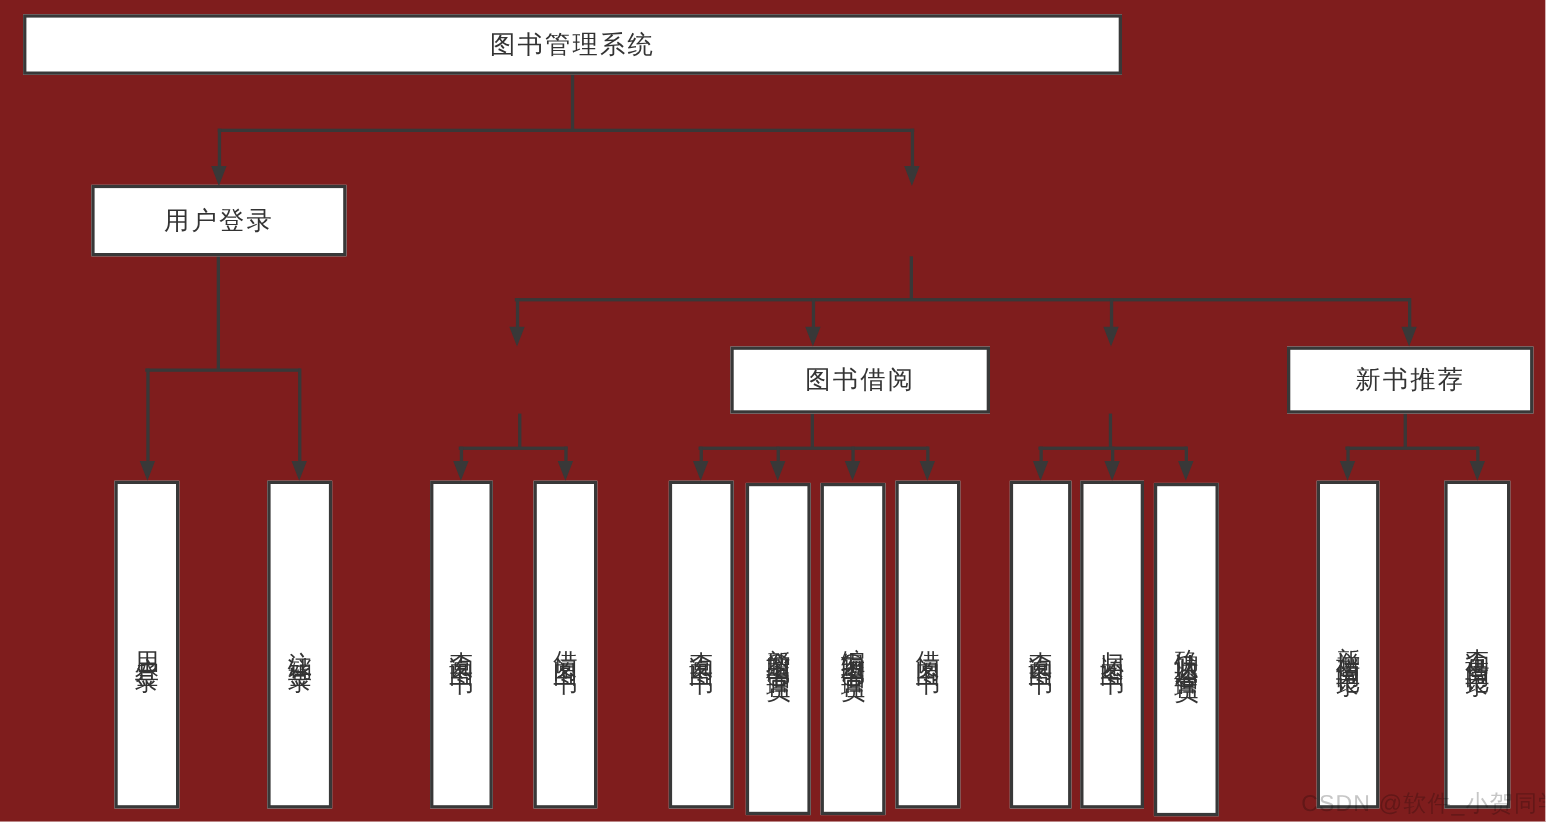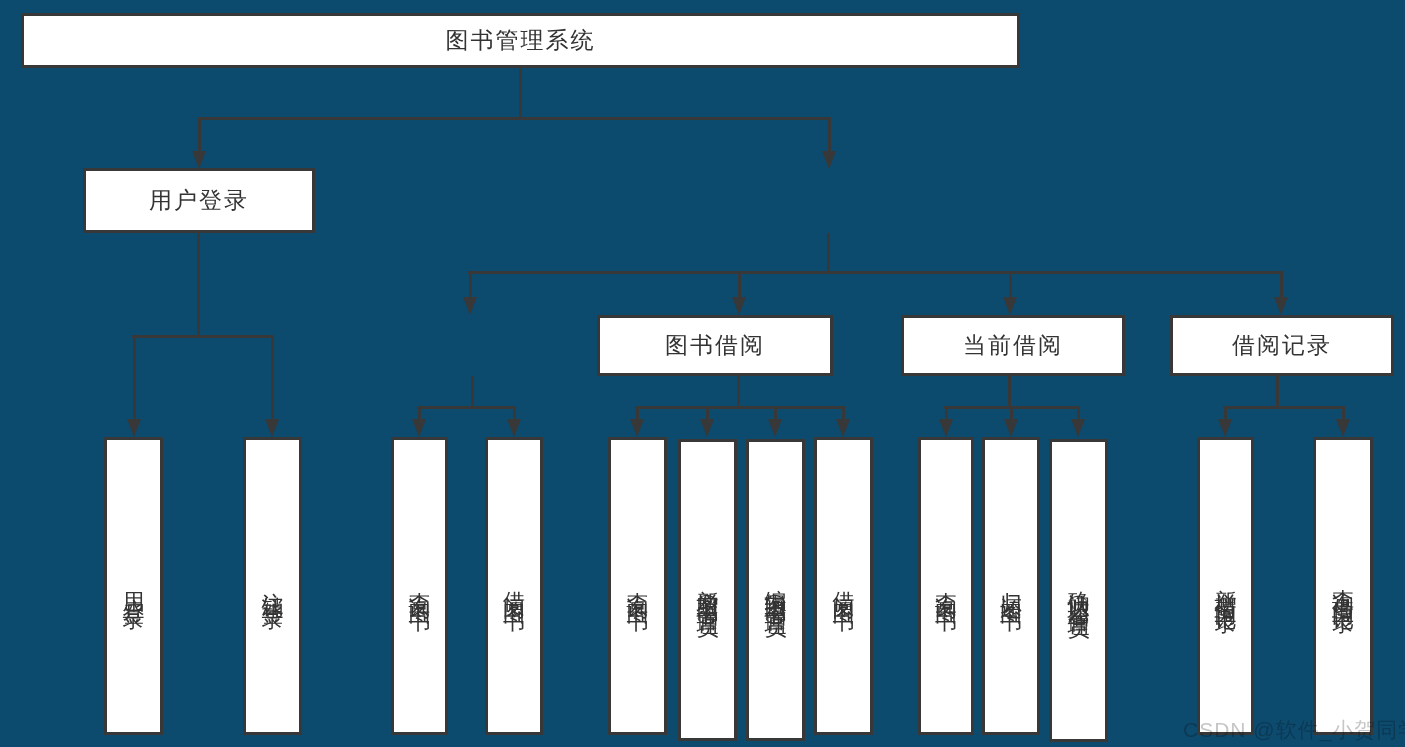--- a/index.html
+++ b/index.html
@@ -1,18 +1,18 @@
 <!DOCTYPE html>
 <html><head>
 <meta charset="utf-8">
 <style>
   :root{ --line:#383838; }
   html,body{margin:0;padding:0;background:#fff;}
   .canvas{
-    position:relative;width:1405px;height:747px;background:#0c4a6e;overflow:hidden;
+    position:relative;width:1405px;height:747px;background:#7f1d1d;overflow:hidden;
     font-family:"Liberation Sans","DejaVu Sans",sans-serif;
   }
   .box{
     position:absolute;background:#fff;border:3px solid var(--line);
     box-sizing:border-box;display:flex;align-items:center;justify-content:center;
     color:#333;z-index:1;
   }
   .hbox{font-size:23px;letter-spacing:2px;}
   .vbox{writing-mode:vertical-rl;text-orientation:mixed;font-size:22px;letter-spacing:6px;}
   .vl{position:absolute;width:3px;background:var(--line);}
@@ -29,23 +29,22 @@
 </style>
 </head>
 <body>
 
 <div class="canvas">
 
   <div class="box hbox" style="left:21px;top:13px;width:999px;height:55px">图书管理系统</div>
 
   <div class="box hbox" style="left:83px;top:168px;width:232px;height:65px">用户登录</div>
 
-  <div class="box hbox" style="left:597px;top:315px;width:236px;height:61px">图书借阅</div>
-  <div class="box hbox" style="left:901px;top:315px;width:224px;height:61px">当前借阅</div>
-  <div class="box hbox" style="left:1170px;top:315px;width:224px;height:61px">借阅记录</div>
+  <div class="box hbox" style="left:664px;top:315px;width:236px;height:61px">图书借阅</div>
+  <div class="box hbox" style="left:1170px;top:315px;width:224px;height:61px">新书推荐</div>
 
   <div class="box vbox" style="left:104px;top:437px;width:59px;height:298px">用户登录</div>
   <div class="box vbox" style="left:243px;top:437px;width:59px;height:298px">注销登录</div>
 
   <div class="box vbox" style="left:391px;top:437px;width:57px;height:298px">查询图书</div>
   <div class="box vbox" style="left:485px;top:437px;width:58px;height:298px">借阅图书</div>
 
   <div class="box vbox" style="left:608px;top:437px;width:59px;height:298px">查询图书</div>
   <div class="box vbox" style="left:678px;top:439px;width:59px;height:302px;letter-spacing:4px">新增图书（管理员）</div>
   <div class="box vbox" style="left:746px;top:439px;width:59px;height:302px;letter-spacing:4px">编辑图书（管理员）</div>

